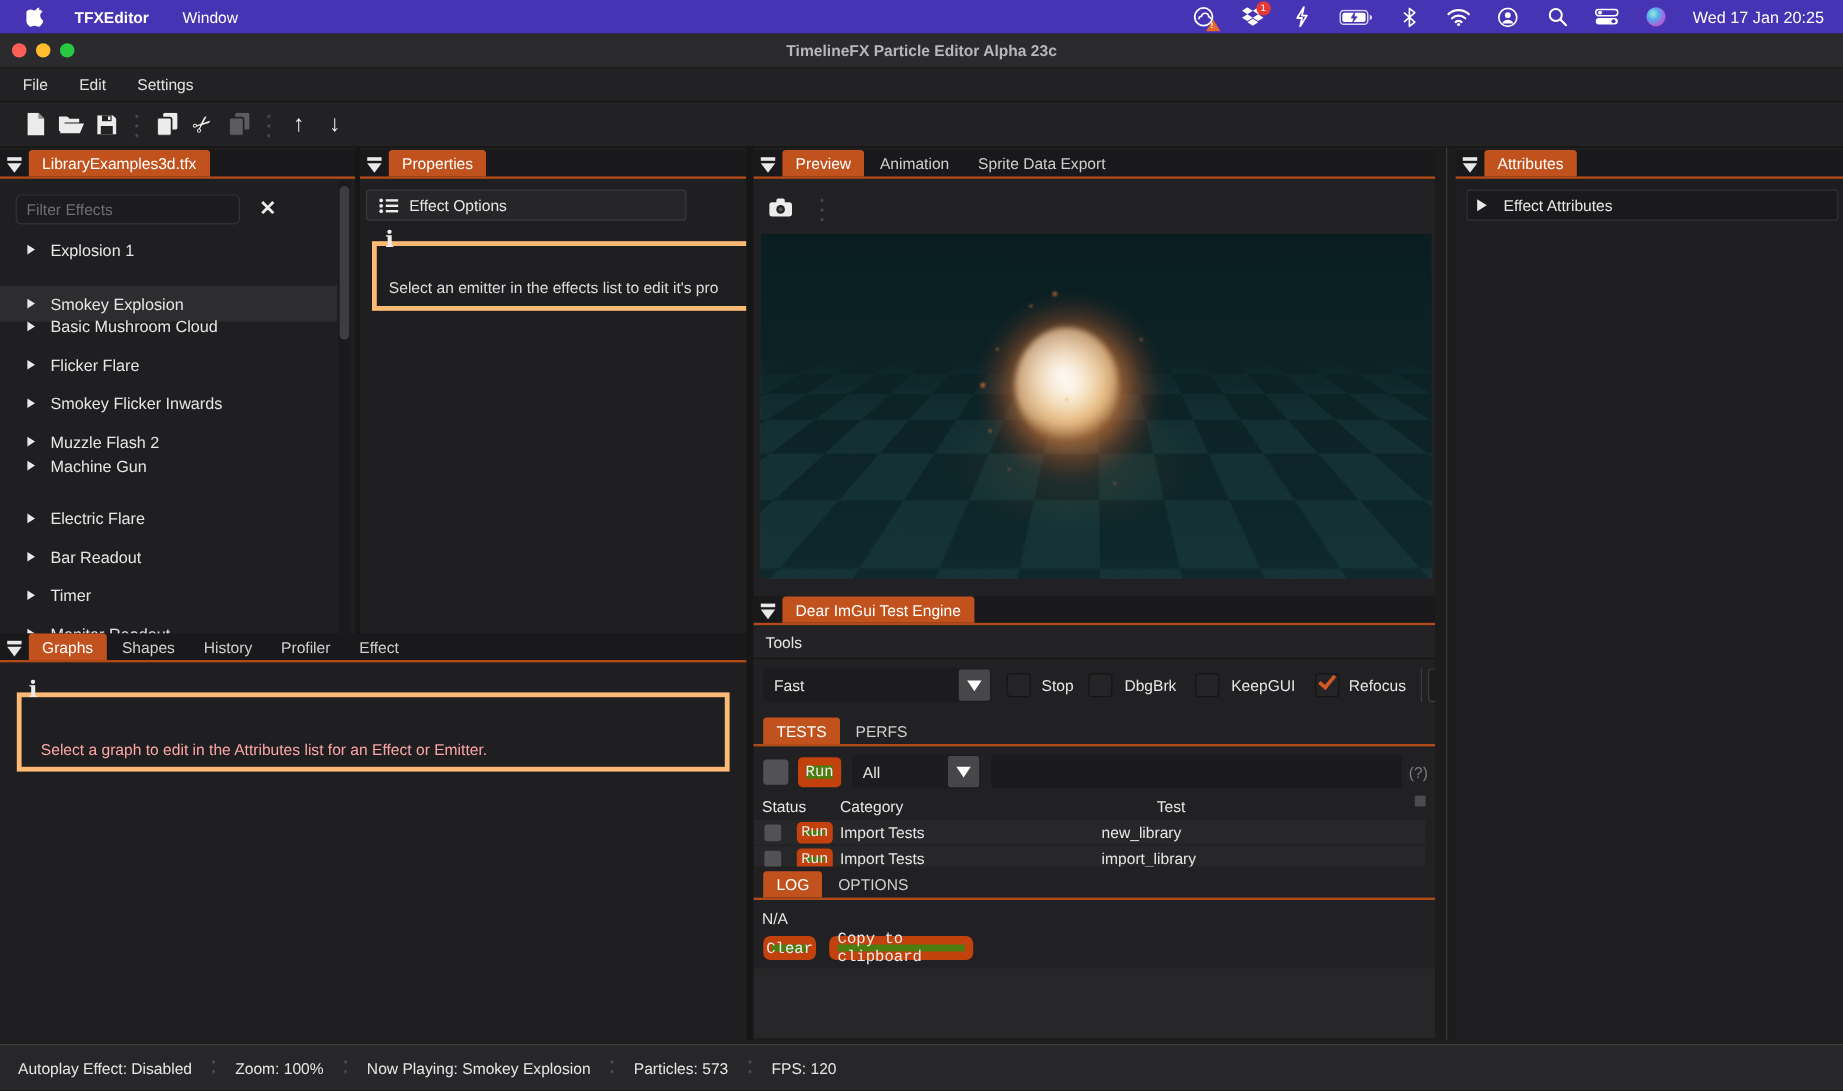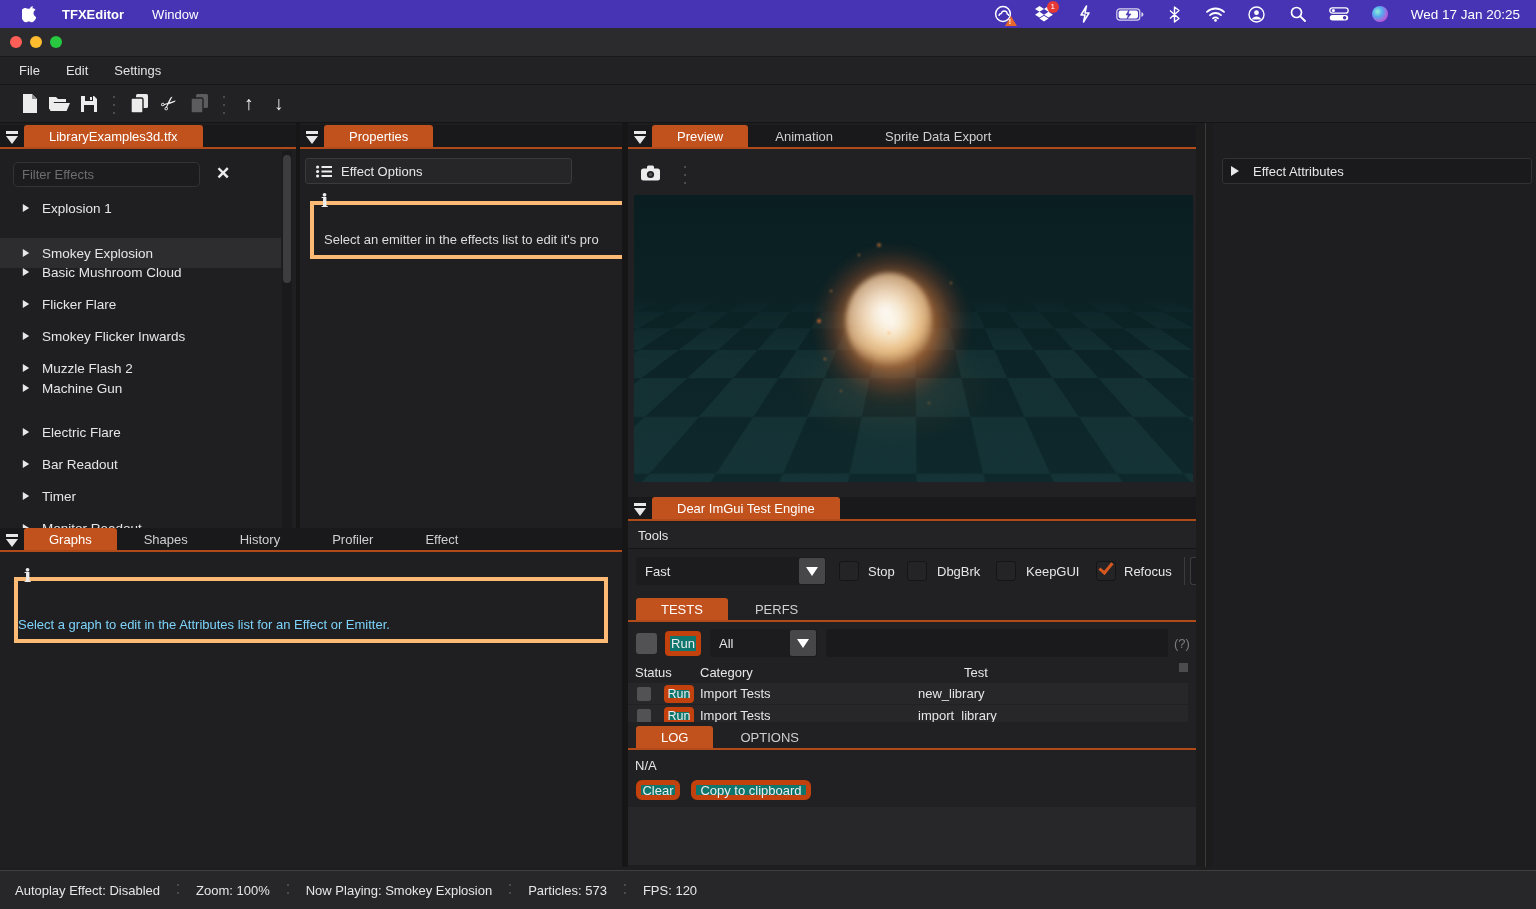--- a/index.html
+++ b/index.html
@@ -48,21 +48,21 @@
   .uarrow { font-size:19px; color:#ececec; font-weight:700; }
 
   
   .panel { position:absolute; background:#1f1f21; }
   .tabbar { position:absolute; left:0; top:0; right:0; height:24px; background:#19191b;
             border-bottom:2px solid #b04a18; display:flex; align-items:stretch; }
   .collapse-btn { width:24px; position:relative; }
   .collapse-btn i { position:absolute; left:6px; top:6px; width:12px; height:3px; background:#e8e8e8; }
   .collapse-btn b { position:absolute; left:6px; top:11px; width:0; height:0;
                     border-left:6px solid transparent; border-right:6px solid transparent; border-top:8px solid #e8e8e8; }
-  .tab { padding:0 25px; display:flex; align-items:center; color:#cfcfcf; border-radius:3px 3px 0 0; margin-right:2px; }
+  .tab { padding:0 11px; display:flex; align-items:center; color:#cfcfcf; border-radius:3px 3px 0 0; margin-right:2px; }
   .tab.active { background:#c2521d; color:#fff; }
 
   .tri-right { width:0; height:0; border-top:5px solid transparent; border-bottom:5px solid transparent;
                border-left:8px solid #e8e8e8; display:inline-block; }
   .info-i { font-family:"DejaVu Serif", serif; font-weight:700; font-size:19px; color:#ececec; line-height:1; }
   .infobox { position:absolute; border:4px solid #fdba74; background:transparent; }
 
   
   .filter-input { position:absolute; left:13px; top:37px; width:187px; height:25px; background:#1c1c1e;
                   border:1px solid #333335; border-radius:5px; color:#e6e6e6; padding:0 8px; font-size:13px;
@@ -105,22 +105,22 @@
   .toolsbar { position:absolute; left:0; right:0; height:26px; background:#232325; border-bottom:1px solid #151516;
               display:flex; align-items:center; }
   .combo { position:absolute; height:28px; background:#1c1c1e; border-radius:3px; display:flex; align-items:center; }
   .combo .val { padding-left:9px; }
   .combo .arrowbtn { position:absolute; right:1px; top:1px; bottom:1px; width:26px; background:#47474a; border-radius:2px;
                      display:flex; align-items:center; justify-content:center; }
   .darrow { width:0; height:0; border-left:6px solid transparent; border-right:6px solid transparent; border-top:9px solid #fff; }
   .chk { position:absolute; width:20px; height:20px; background:#242426; border:1px solid #151516; border-radius:3px; }
   .checkmark { position:absolute; width:8px; height:14px; border-right:3px solid #d4581f; border-bottom:3px solid #d4581f;
                transform:rotate(40deg); left:5px; top:-2px; }
-  .btn { background:#0f766e; border:5px solid #c2410c; border-radius:4px; color:#ececec; display:inline-flex;
-         align-items:center; justify-content:center; font-size:13px; }
+  .btn { background:#4d7c0f; border:7px solid #c2410c; border-radius:4px; color:#ececec; display:inline-flex;
+         align-items:center; justify-content:center; font-size:13px;font-family:Liberation Mono, monospace; }
   .field { position:absolute; background:#1a1a1c; border-radius:3px; border:none; color:#e6e6e6; padding:0 7px;
            font-family:"Liberation Sans", sans-serif; font-size:13px; }
   .tbl-row { position:absolute; left:0; right:8px; height:21px; background:#27272a; display:flex; align-items:center; }
   .vsep { position:absolute; width:1px; background:#3c3c3e; }
   .divider-v { position:absolute; background:#161617; }
   .thinline-v { position:absolute; width:1px; background:#3a3a3c; }
 
   
   .statusbar { position:absolute; left:0; top:870px; width:1536px; height:39px; background:#272729;
                border-top:1px solid #3e3e40; display:flex; align-items:center; padding-left:15px; gap:14px; }
@@ -213,20 +213,21 @@
       <span class="mac-clock">Wed 17 Jan 20:25</span>
     </div>
   </div>
 
   <div class="titlebar">
     <div class="lights">
       <span class="light" style="background:#ff5f57"></span>
       <span class="light" style="background:#febc2e"></span>
       <span class="light" style="background:#28c840"></span>
     </div>
+    <div class="win-title">TimelineFX Particle Editor Alpha 23c</div>
   </div>
 
   <div class="menurow">
     <span class="menu-item">File</span>
     <span class="menu-item">Edit</span>
     <span class="menu-item">Settings</span>
   </div>
 
   <div class="toolrow">
     <span class="tool-btn">
@@ -383,21 +384,21 @@
           <b></b>
         </span>
       <span class="tab active">Graphs</span>
       <span class="tab">Shapes</span>
       <span class="tab">History</span>
       <span class="tab">Profiler</span>
       <span class="tab">Effect</span>
     </div>
     <span class="info-i abs" style="left:24px; top:38px; z-index:2;">i</span>
     <div class="infobox" style="left:14px; top:49px; width:594px; height:66px;">
-      <div style="position:absolute; left:0; top:36px; color:#7dd3fc;">Select a graph to edit in the Attributes list for an Effect or Emitter.</div>
+      <div style="position:absolute; left:16px; top:36px; color:#fca5a5;">Select a graph to edit in the Attributes list for an Effect or Emitter.</div>
     </div>
   </div>
 
   <div class="panel" style="left:628px; top:125px; width:568px; height:740px; background:#212123;">
 
     <div class="tabbar">
       <span class="collapse-btn">
           <i></i>
           <b></b>
         </span>
@@ -498,20 +499,27 @@
     <span class="abs" style="left:7px; top:633px;">N/A</span>
     <span class="btn abs" style="left:8px; top:655px; width:44px; height:20px; border-radius:6px;">Clear</span>
     <span class="btn abs" style="left:63px; top:655px; width:120px; height:20px; border-radius:6px;">Copy to clipboard</span>
     <div class="abs" style="left:0; top:682px; width:568px; height:58px; background:#272729;"></div>
   </div>
 
   <div class="divider-v" style="left:1196px; top:123px; width:17px; height:744px; background:#1c1c1d;"></div>
   <div class="thinline-v" style="left:1205px; top:123px; height:744px;"></div>
 
   <div class="panel" style="left:1213px; top:125px; width:323px; height:742px; background:#1e1e20;">
+    <div class="tabbar">
+      <span class="collapse-btn">
+          <i></i>
+          <b></b>
+        </span>
+      <span class="tab active">Attributes</span>
+    </div>
     <div class="sec-header" style="left:9px; top:33px; width:310px; background:#1a1a1c; border-color:#323234;">
       <span class="tri-right" style="margin:0 14px 0 8px;"></span>
       <span>Effect Attributes</span>
     </div>
   </div>
 
   <div class="statusbar">
     <span>Autoplay Effect: Disabled</span>
     <span class="dotsep"></span>
     <span>Zoom: 100%</span>

